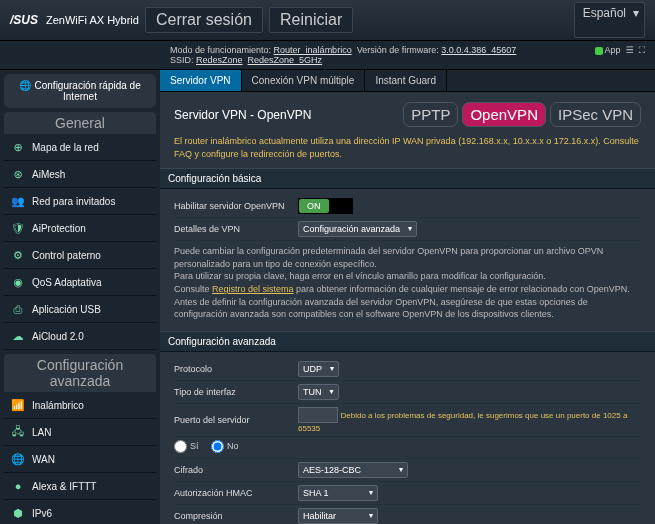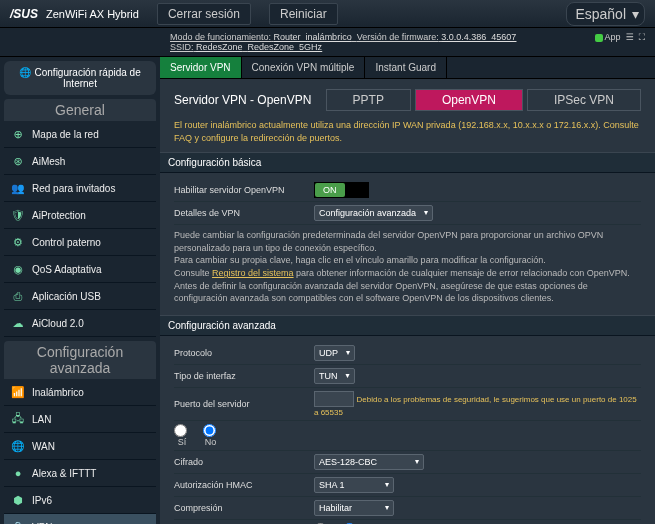--- a/index.html
+++ b/index.html
@@ -1,59 +1,59 @@
 <!DOCTYPE html>
 <html><head>
 <meta charset="utf-8">
 <style>
 * { margin:0; padding:0; box-sizing:border-box; font-family:Arial,sans-serif; }
 body { background:#0a1520; width:655px; height:524px; overflow:hidden; color:#ccc; font-size:10px; }
-.topbar { height:28px; background:linear-gradient(#2a3540,#1a2530); display:flex; align-items:center; padding:0 10px; border-bottom:1px solid #000; }
+.topbar { height:41px; background:linear-gradient(#2a3540,#1a2530); display:flex; align-items:center; padding:0 10px; border-bottom:1px solid #000; }
 .logo { font-weight:bold; font-size:12px; color:#fff; font-style:italic; margin-right:8px; }
 .model { font-size:11px; color:#fff;text-align:center; }
-.top-btn { background:#1a2530; border:1px solid #3a4550; color:#ccc; padding:3px 10px; font-size:12px; margin-left:18px; cursor:pointer; border-radius:2px; }
+.top-btn { background:#1a2530; border:1px solid #3a4550; color:#ccc; padding:3px 10px; font-size:16px; margin-left:6px; cursor:pointer; border-radius:2px; }
 .spacer { flex:1; }
-.lang { background:#1a2530; border:1px solid #3a4550; color:#ccc; padding:3px 18px 3px 8px; font-size:14px; border-radius:8px; position:relative; }
+.lang { background:#1a2530; border:1px solid #3a4550; color:#ccc; padding:3px 18px 17px 8px; font-size:12px; border-radius:2px; position:relative; }
 .lang::after { content:"▾"; position:absolute; right:5px; }
-.infobar { background:#1a2530; padding:4px 10px 4px 170px; font-size:9px; color:#ccc; border-bottom:1px solid #000;text-decoration:underline; }
+.infobar { background:#1a2530; padding:4px 10px 4px 170px; font-size:9px; color:#ccc; border-bottom:1px solid #000; }
 .infobar .u { text-decoration:underline; color:#ddd; }
 .infobar .app { float:right; }
 .app-dot { display:inline-block; width:8px; height:8px; background:#4c4; border-radius:2px; vertical-align:middle; }
 .layout { display:flex; height:calc(100% - 48px); }
 .sidebar { width:160px; background:#1a2530; overflow-y:auto; }
 .side-box { background:#2a3540; border-radius:6px; margin:4px; padding:4px 6px; }
 .side-box.qis { text-align:center; font-size:10px; color:#fff; padding:6px; }
 .side-head { background:#2a3540; color:#aaa; font-size:14px; text-align:center; padding:3px; margin:4px 4px 0; border-radius:4px 4px 0 0; }
 .side-item { display:flex; align-items:center; padding:5px 6px; margin:0 4px; border-bottom:1px solid #0a1520; font-size:10px; color:#eee; cursor:pointer; }
 .side-item.active { background:#3a5060; }
 .side-item .ic { width:16px; height:16px; margin-right:6px; display:inline-flex; align-items:center; justify-content:center; color:#7da; font-size:11px; }
 .main { flex:1; background:#2a3540; overflow-y:auto; padding:0; }
 .tabs { display:flex; background:#1a2530; border-bottom:1px solid #000; }
 .tab { padding:5px 10px; font-size:10px; color:#ccc; cursor:pointer; border-right:1px solid #000; }
-.tab.active { background:#15803d; color:#fff; }
+.tab.active { background:#0369a1; color:#fff; }
 .panel { padding:10px 14px; }
 .panel-head { display:flex; align-items:center; margin-bottom:8px; }
 .panel-title { font-size:12px; color:#fff; flex:1; }
-.mode-btn { background:#2a3540; border:1px solid #4a5560; color:#ccc; padding:3px 26px; font-size:12px; margin-left:4px; cursor:pointer; border-radius:0; }
+.mode-btn { background:#2a3540; border:1px solid #4a5560; color:#ccc; padding:3px 7px; font-size:15px; margin-left:4px; cursor:pointer; border-radius:7px; }
 .mode-btn.active { background:#be185d; color:#fff; }
 .notice { color:#e6c15a; font-size:9px; line-height:1.4; margin-bottom:8px; }
 .section-title { background:#1f2d38; color:#fff; font-size:10px; padding:4px 8px; margin:6px -14px; border-top:1px solid #3a4550; border-bottom:1px solid #0a1520; }
 .row { display:flex; align-items:center; padding:3px 0; border-bottom:1px solid #223038; }
-.row .lbl { width:140px; font-size:9px; color:#ddd; }
+.row .lbl { width:124px; font-size:9px; color:#ddd; }
 .row .ctl { flex:1; font-size:9px; }
 .toggle { display:inline-block; background:#000; border-radius:0; padding:1px; }
 .toggle span { display:inline-block; padding:2px 8px; font-size:9px; }
 .toggle .on { background:#4a9d4a; color:#fff; border-radius:2px; }
 .sel { background:#3a4550; border:1px solid #5a6570; color:#fff; font-size:9px; padding:2px 16px 2px 4px; border-radius:2px; position:relative; display:inline-block; }
 .sel::after { content:"▾"; position:absolute; right:4px; font-size:8px; }
 .txt { background:#3a4550; border:1px solid #5a6570; color:#fff; font-size:9px; padding:2px 4px; width:90px; }
 .desc { font-size:9px; color:#bbb; line-height:1.4; padding:4px 0; }
 .desc a { color:#e6c15a; text-decoration:underline; }
 .warn { color:#e6c15a; font-size:8px; }
-.radio { display:inline-flex; align-items:center; margin-right:10px;flex-direction:column; }
+.radio { display:inline-flex; align-items:center; margin-right:10px; }
 .radio input { margin-right:3px; }
 ::-webkit-scrollbar { width:8px; }
 ::-webkit-scrollbar-thumb { background:#4a5560; border-radius:4px; }
 ::-webkit-scrollbar-track { background:#1a2530; }
 </style>
 </head>
 <body>
 
 <div class="topbar">
   <span class="logo">/SUS</span>
@@ -165,21 +165,21 @@
       <div class="row">
         <div class="lbl">Habilitar servidor OpenVPN</div>
         <div class="ctl"><span class="toggle"><span class="on">ON</span><span>&nbsp;&nbsp;&nbsp;</span></span></div>
       </div>
       <div class="row">
         <div class="lbl">Detalles de VPN</div>
         <div class="ctl"><span class="sel">Configuración avanzada</span></div>
       </div>
       <div class="desc">
         <div>Puede cambiar la configuración predeterminada del servidor OpenVPN para proporcionar un archivo OPVN personalizado para un tipo de conexión específico.</div>
-        <div>Para cambiar su propia clave, haga clic en el vínculo amarillo para modificar la configuración.</div>
+        <div>Para utilizar su propia clave, haga error en el vínculo amarillo para modificar la configuración.</div>
         <div><span>Consulte </span><a>Registro del sistema</a><span> para obtener información de cualquier mensaje de error relacionado con OpenVPN.</span></div>
         <div>Antes de definir la configuración avanzada del servidor OpenVPN, asegúrese de que estas opciones de configuración avanzada son compatibles con el software OpenVPN de los dispositivos clientes.</div>
       </div>
 
       <div class="section-title">Configuración avanzada</div>
       <div class="row">
         <div class="lbl">Protocolo</div>
         <div class="ctl"><span class="sel">UDP</span></div>
       </div>
       <div class="row">

